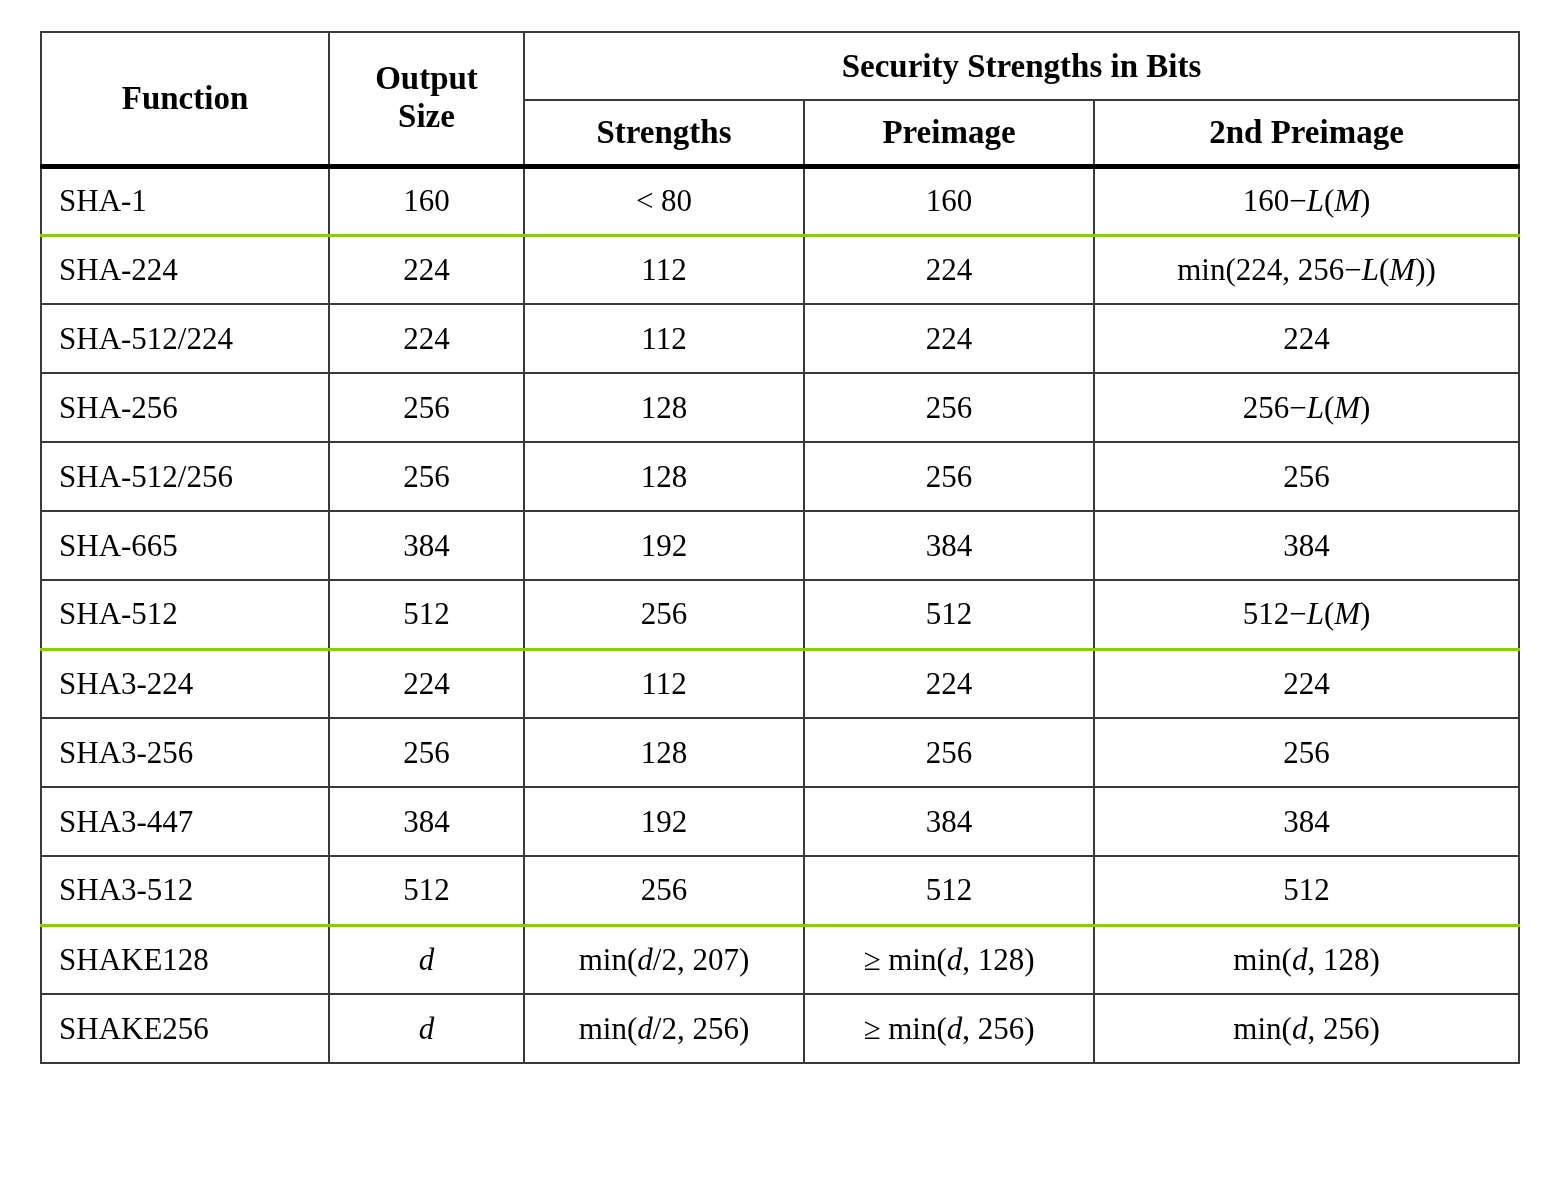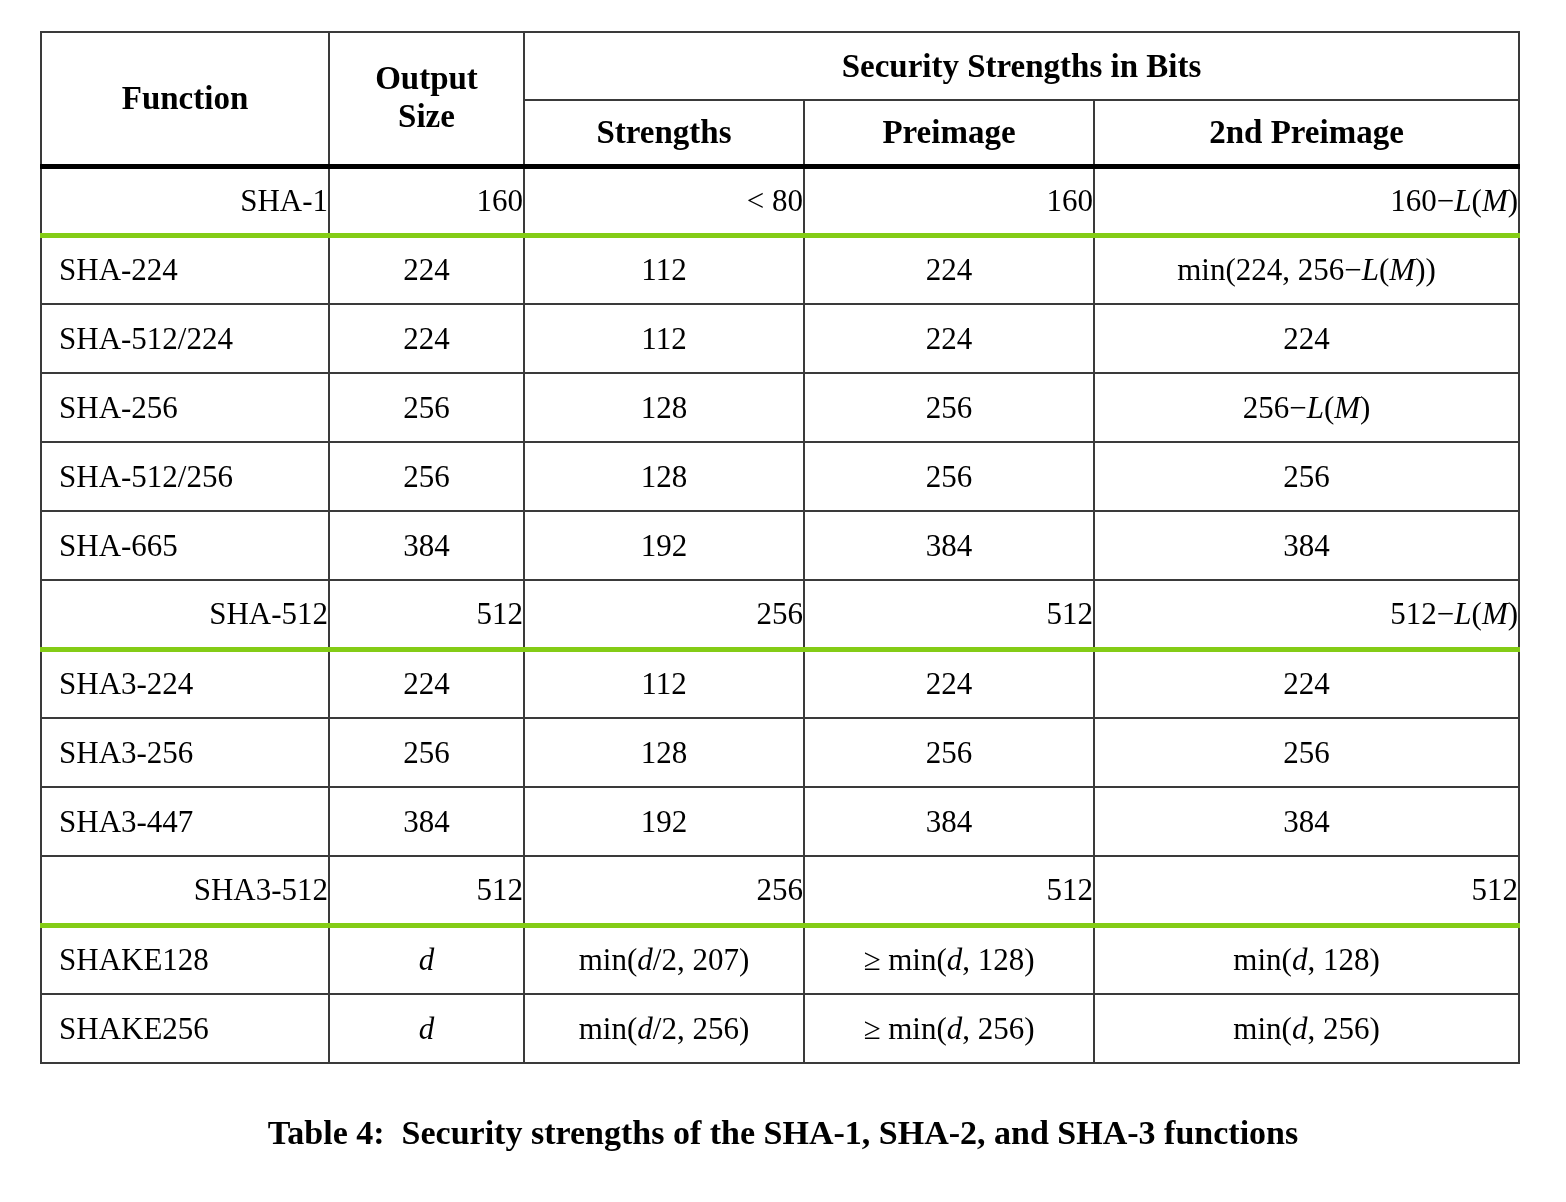--- a/index.html
+++ b/index.html
@@ -46,21 +46,21 @@
   tbody tr     { height: 69px; }
   tbody td {
     font-size: 31px;
   }
   td.func-col {
     text-align: left;
     padding-left: 17px;
   }
   .prewrap { white-space: pre-line; line-height: 1.15; }
   .thick-below { border-bottom: 5px solid #000000; }
-  tr.group-end td { border-bottom: 5px solid #84cc16; text-align: right; }
+  tr.group-end td { border-bottom: 3px solid #84cc16; }
   .var { font-style: italic; }
   .caption {
     margin-top: 50px;
     width: 1486px;
     text-align: center;
     font-weight: bold;
     font-size: 34px;
     white-space: pre-wrap;
   }
 </style>
@@ -177,14 +177,13 @@
         <tr>
           <td class="func-col"><span>SHAKE256</span></td>
           <td><span class="var">d</span></td>
           <td><span>min(</span><span class="var">d</span><span>/2, 256)</span></td>
           <td><span>≥ min(</span><span class="var">d</span><span>, 256)</span></td>
           <td><span>min(</span><span class="var">d</span><span>, 256)</span></td>
         </tr>
       </tbody>
   </table>
 
-  <div class="caption">Table 4:  Security strengths of the SHA-1, SHA-2, and SHA-3 functions</div>
 </div>
 
 </body></html>

